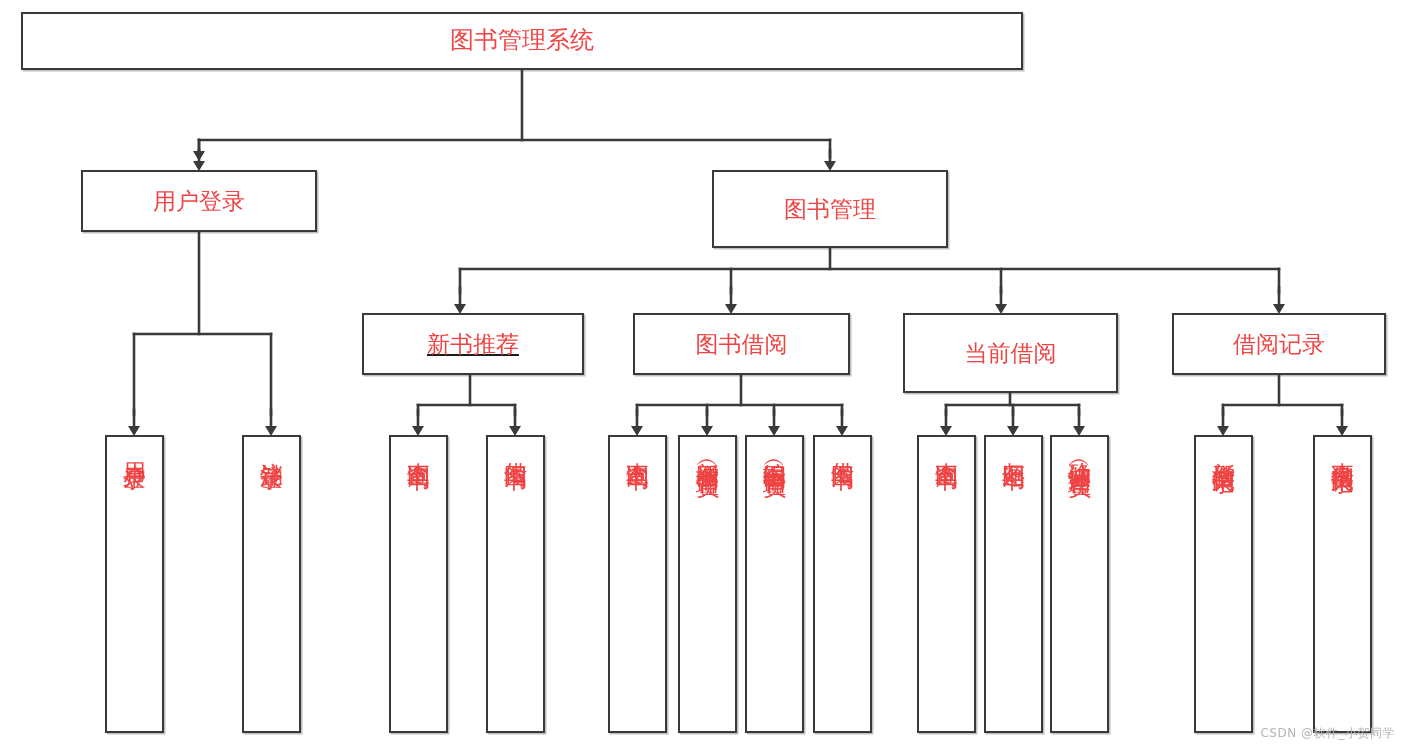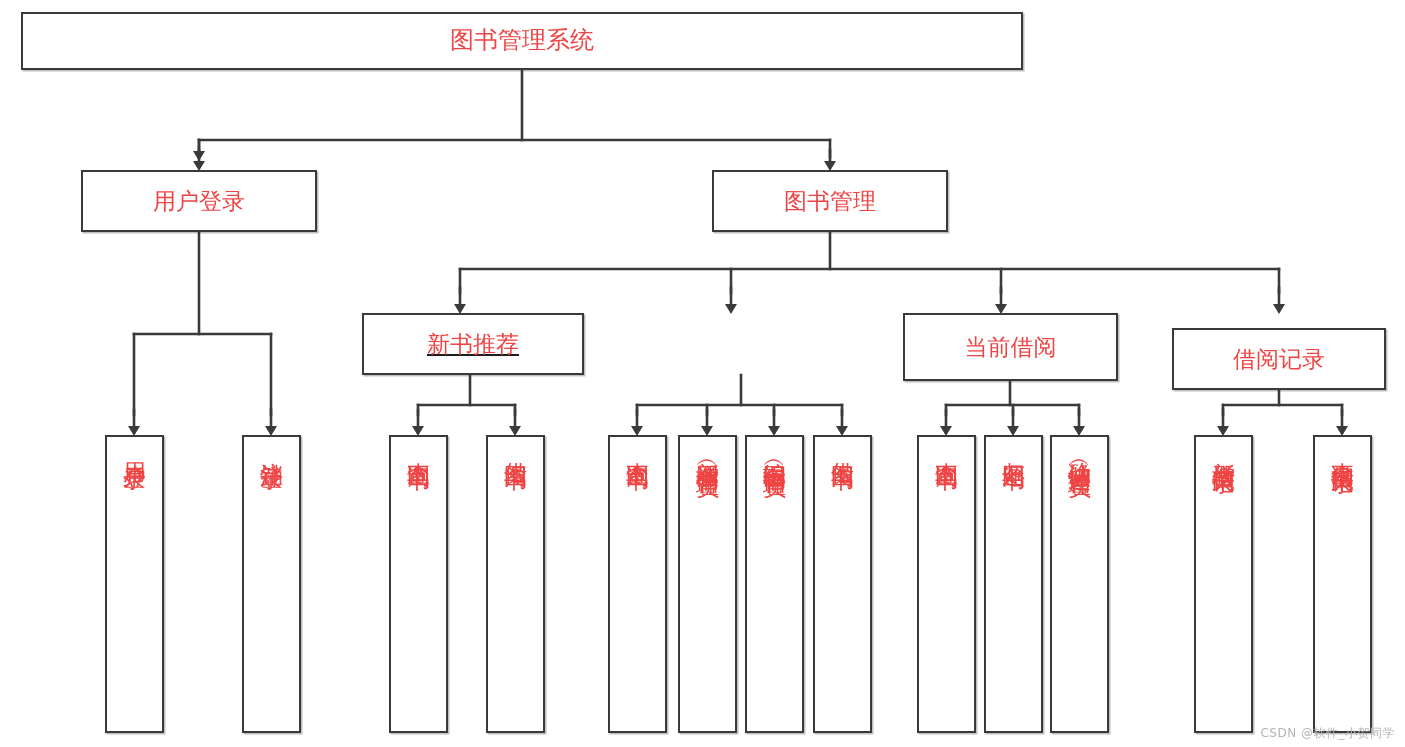--- a/index.html
+++ b/index.html
@@ -153,31 +153,34 @@
     </g>
   </svg>
 
   <div class="node horizontal root" style="left:21px; top:12px; width:1002px; height:58px;">
     <span class="node-label">图书管理系统</span>
   </div>
 
   <div class="node horizontal" style="left:81px; top:170px; width:236px; height:62px;">
     <span class="node-label">用户登录</span>
   </div>
-  <div class="node horizontal" style="left:712px; top:170px; width:236px; height:62px;">
+  <div class="node horizontal" style="left:712px; top:170px; width:236px; height:78px;">
     <span class="node-label">图书管理</span>
   </div>
 
   <div class="node horizontal" style="left:362px; top:313px; width:222px; height:62px;text-decoration:underline;">
     <span class="node-label">新书推荐</span>
   </div>
-  <div class="node horizontal" style="left:903px; top:313px; width:215px; height:68px;">
+  <div class="node horizontal" style="left:633px; top:313px; width:217px; height:62px;">
+    <span class="node-label">图书借阅</span>
+  </div>
+  <div class="node horizontal" style="left:903px; top:313px; width:215px; height:80px;">
     <span class="node-label">当前借阅</span>
   </div>
-  <div class="node horizontal" style="left:1172px; top:328px; width:214px; height:62px;">
+  <div class="node horizontal" style="left:1172px; top:313px; width:214px; height:62px;">
     <span class="node-label">借阅记录</span>
   </div>
 
   <div class="node vertical" style="left:105px; top:435px; width:59px; height:298px;">
     <span class="node-label">用户登录</span>
   </div>
   <div class="node vertical" style="left:242px; top:435px; width:59px; height:298px;">
     <span class="node-label">注销登录</span>
   </div>
 

